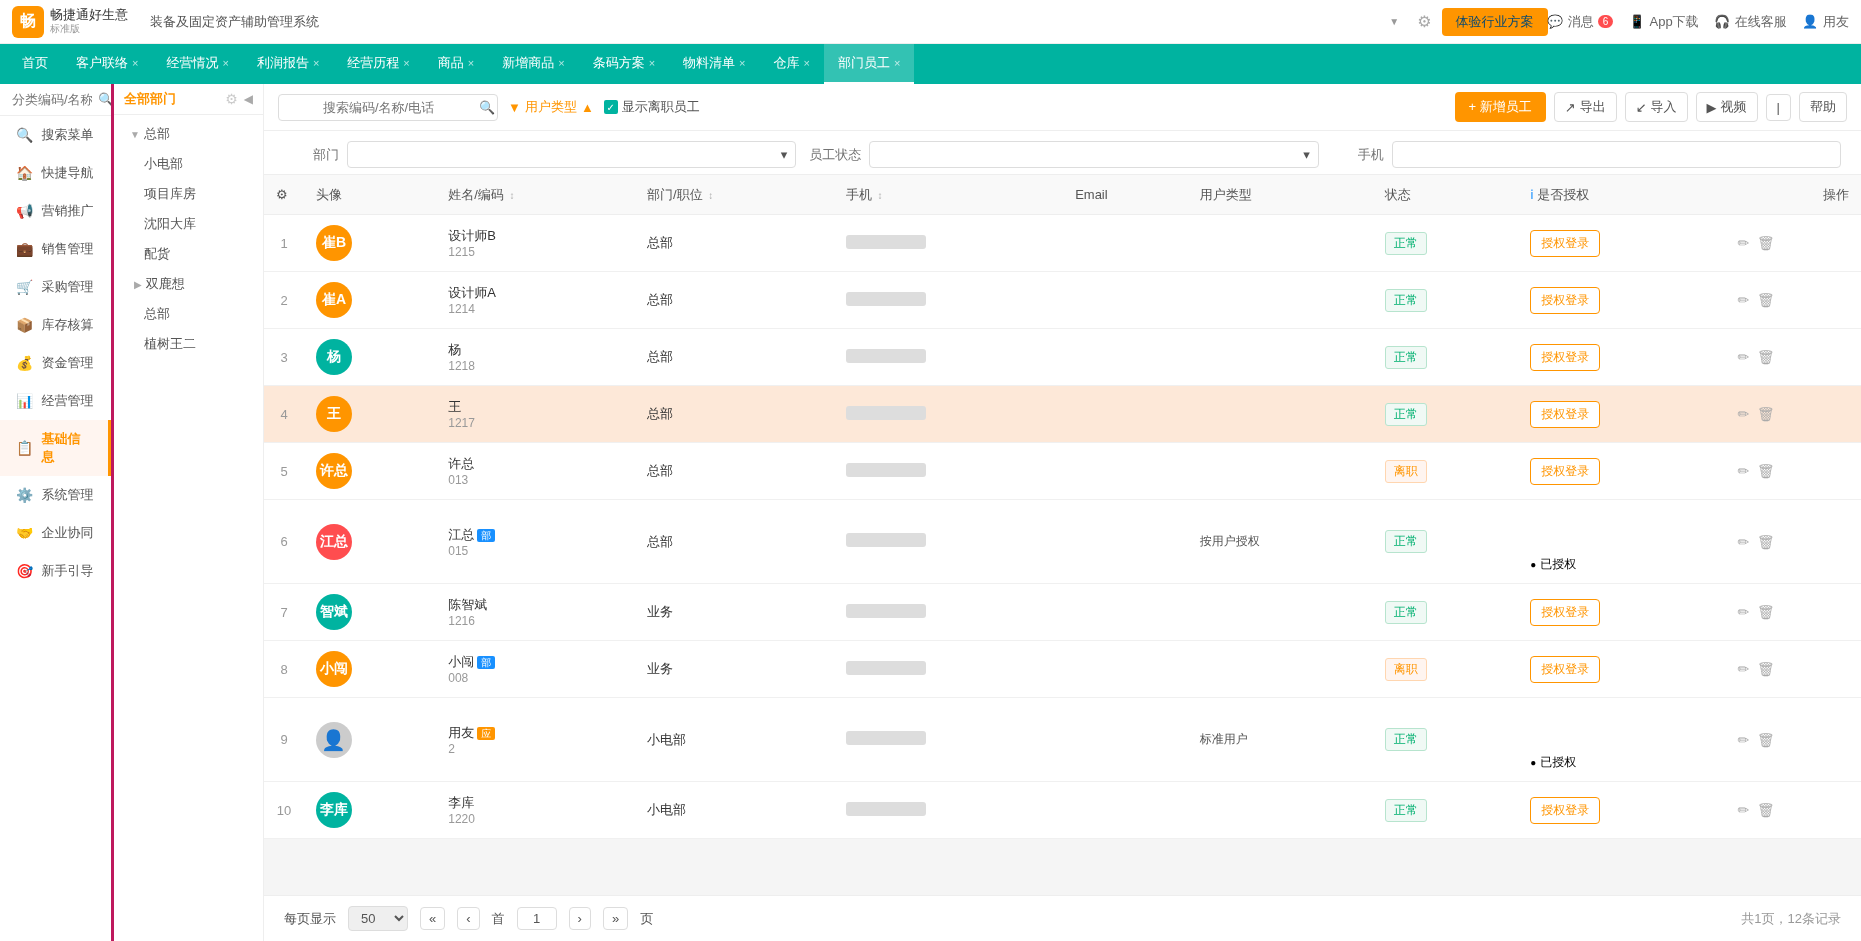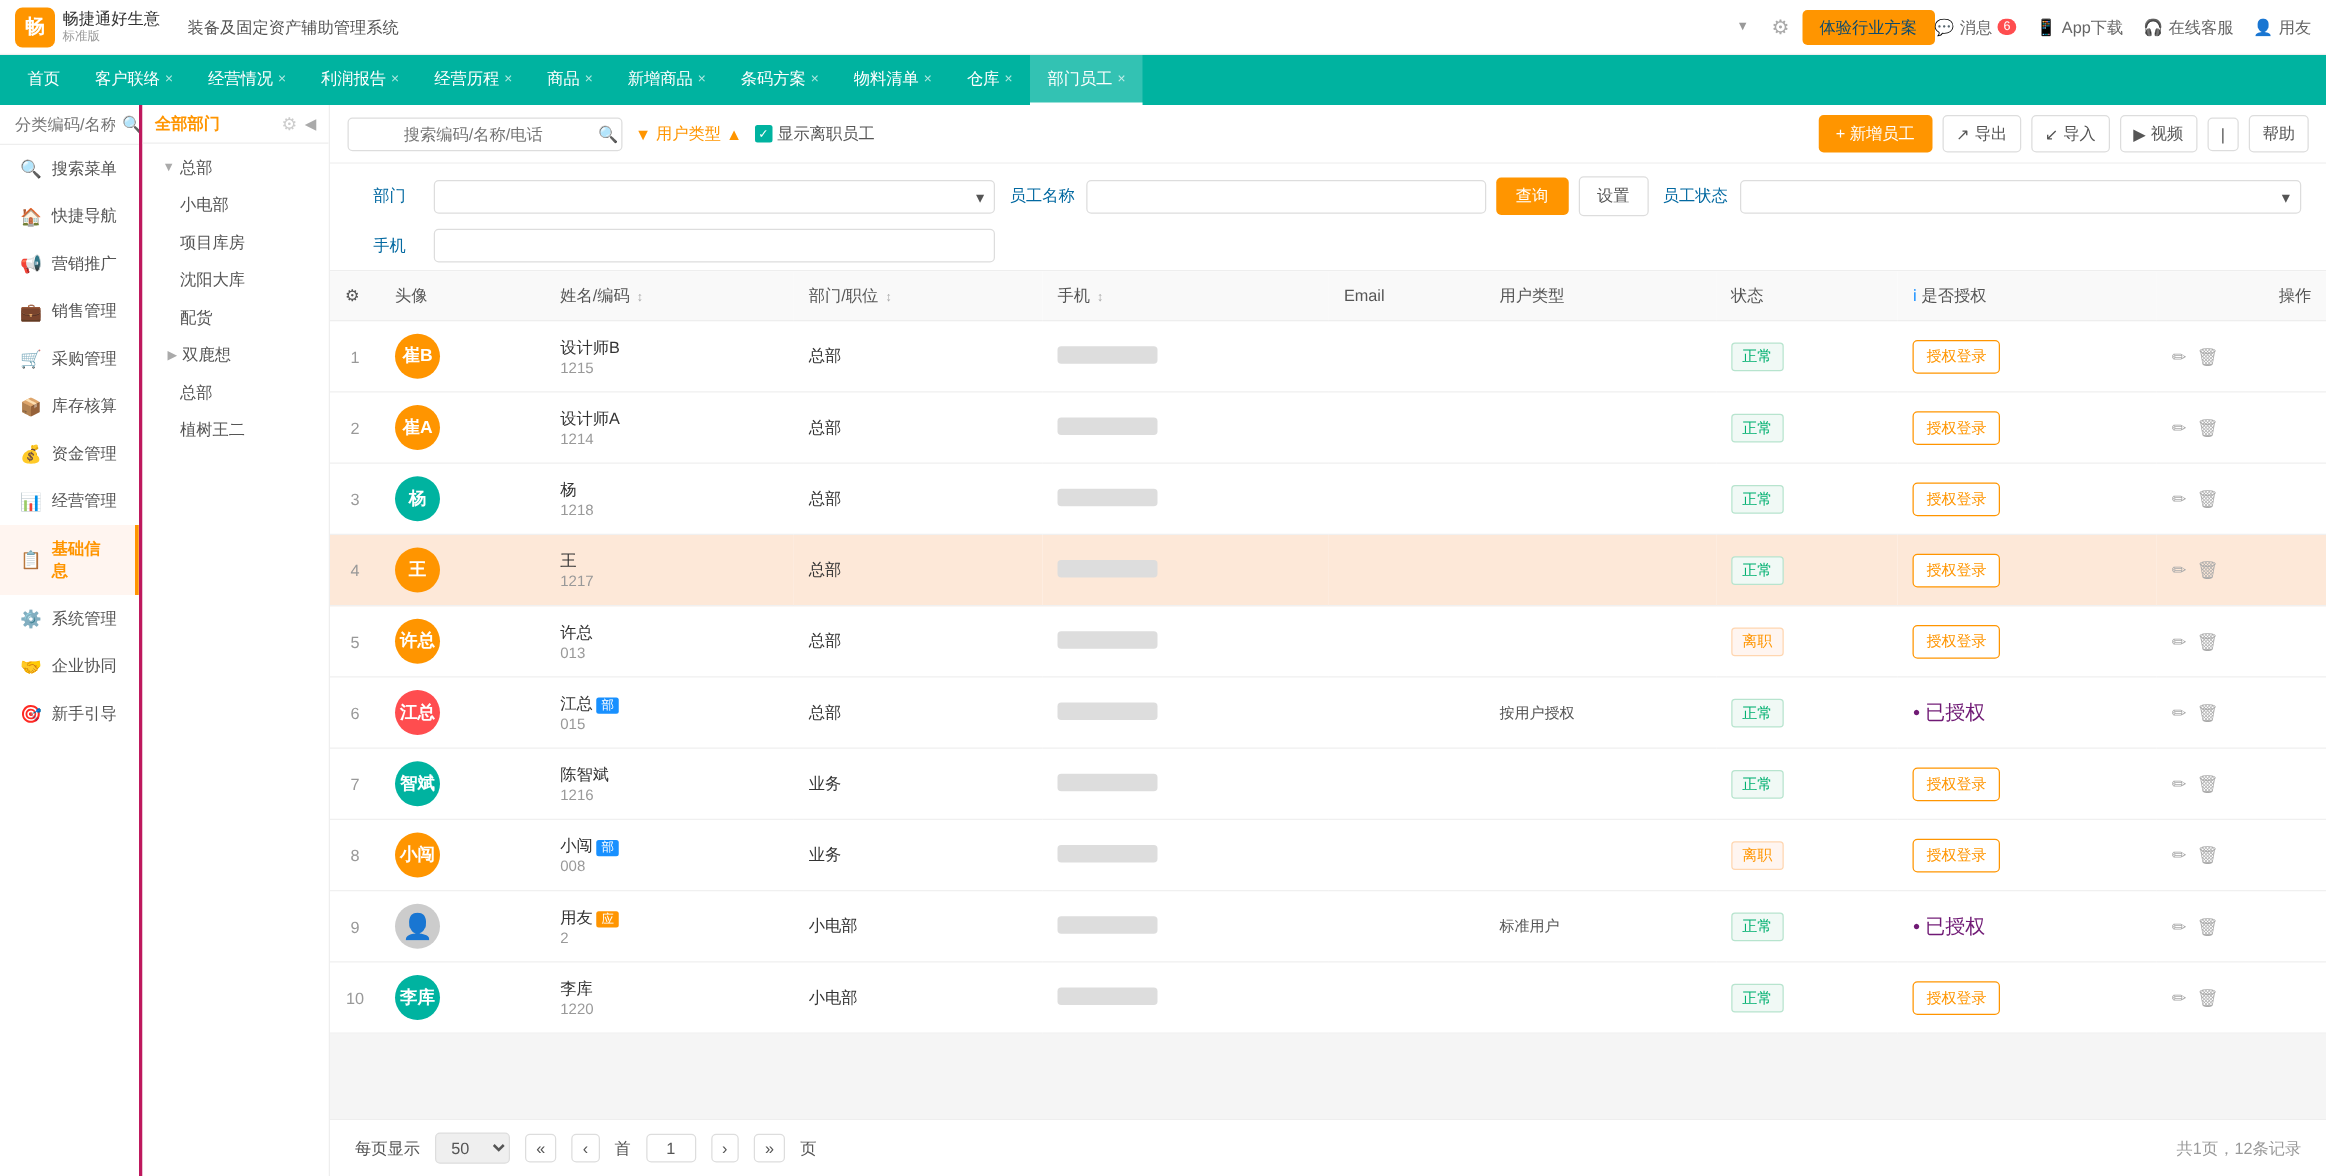--- a/index.html
+++ b/index.html
@@ -56,21 +56,21 @@
     .more-filter { color: #ff9500; cursor: pointer; display: flex; align-items: center; gap: 4px; font-size: 13px; }
     .show-resigned { display: flex; align-items: center; gap: 4px; color: #555; font-size: 13px; }
     .checkbox-checked { width: 14px; height: 14px; background: #00b3a0; border-radius: 2px; display: flex; align-items: center; justify-content: center; color: #fff; font-size: 10px; }
     .filter-right { margin-left: auto; display: flex; align-items: center; gap: 8px; }
     .btn-add { background: #ff9500; color: #fff; border: none; border-radius: 4px; padding: 6px 14px; cursor: pointer; font-size: 13px; display: flex; align-items: center; gap: 4px; }
     .btn-outline { border: 1px solid #ddd; background: #fff; border-radius: 4px; padding: 5px 10px; cursor: pointer; font-size: 13px; color: #555; display: flex; align-items: center; gap: 4px; }
 
     
     .adv-filter { background: #fff; padding: 10px 20px 6px; border-bottom: 1px solid #eee; display: grid; grid-template-columns: 1fr 1fr 1fr; gap: 10px; }
     .filter-row { display: flex; align-items: center; gap: 8px; }
-    .filter-label { color: #0369a1; font-size: 13px; min-width: 55px; text-align: center; }
+    .filter-label { color: #737373; font-size: 13px; min-width: 55px; text-align: right; }
     .filter-select { border: 1px solid #ddd; border-radius: 4px; padding: 5px 8px; font-size: 13px; color: #555; flex: 1; display: flex; align-items: center; justify-content: space-between; cursor: pointer; }
     .filter-text-input { border: 1px solid #ddd; border-radius: 4px; padding: 5px 8px; font-size: 13px; color: #555; flex: 1; }
     .filter-actions { display: flex; gap: 8px; justify-content: flex-end; align-items: center; grid-column: span 1; }
     .btn-query { background: #ff9500; color: #fff; border: none; border-radius: 4px; padding: 6px 16px; cursor: pointer; font-size: 13px; }
     .btn-set { border: 1px solid #ddd; background: #fff; border-radius: 4px; padding: 6px 14px; cursor: pointer; font-size: 13px; color: #555; }
 
     
     .table-wrap { flex: 1; overflow: auto; padding: 0 0 0 0; }
     table { width: 100%; border-collapse: collapse; background: #fff; }
     thead th { background: #f9f9f9; border-bottom: 1px solid #eee; padding: 10px 12px; text-align: left; font-size: 13px; color: #555; font-weight: normal; white-space: nowrap; }
@@ -78,21 +78,21 @@
     tbody tr.highlighted { background: #fde8d8; }
     tbody td { padding: 10px 12px; font-size: 13px; color: #333; vertical-align: middle; }
     .avatar { width: 36px; height: 36px; border-radius: 50%; display: flex; align-items: center; justify-content: center; color: #fff; font-size: 14px; font-weight: bold; }
     .name-code { display: flex; flex-direction: column; }
     .emp-name { font-size: 13px; color: #333; }
     .emp-code { font-size: 12px; color: #999; }
     .status-badge { display: inline-block; padding: 2px 8px; border-radius: 3px; font-size: 12px; }
     .status-normal { background: #f0f9f5; color: #00b070; border: 1px solid #b7e4ce; }
     .status-resigned { background: #fff5f0; color: #ff9500; border: 1px solid #ffd6b0; }
     .auth-btn { border: 1px solid #ff9500; color: #ff9500; background: #fff; border-radius: 4px; padding: 4px 10px; cursor: pointer; font-size: 12px; }
-    .authorized { display: flex; align-items: center; gap: 4px; color: #701a75; font-size: 16px; }
+    .authorized { display: flex; align-items: center; gap: 4px; color: #000000; font-size: 12px; margin-top: 46px; }
     .authorized::before { content: '●'; font-size: 10px; }
     .user-type { font-size: 12px; color: #555; }
     .op-icons { display: flex; gap: 8px; align-items: center; }
     .op-icon { color: #aaa; cursor: pointer; font-size: 14px; }
     .dept-badge { background: #1890ff; color: #fff; font-size: 10px; padding: 1px 4px; border-radius: 2px; margin-left: 3px; }
     .phone-blur { display: inline-block; width: 80px; height: 14px; background: #ddd; border-radius: 3px; }
 
     
     .pagination { background: #fff; border-top: 1px solid #eee; padding: 10px 20px; display: flex; align-items: center; gap: 12px; font-size: 13px; color: #555; }
     .page-select { border: 1px solid #ddd; border-radius: 4px; padding: 3px 8px; font-size: 13px; color: #555; }
@@ -289,28 +289,20 @@
         <button class="btn-outline">帮助</button>
       </div>
     </div>
 
     <div class="adv-filter">
       <div class="filter-row">
         <span class="filter-label">部门</span>
         <div class="filter-select">
           <span></span>
           <span>▾</span>
-        </div>
-      </div>
-      <div class="filter-row">
-        <span class="filter-label">员工名称</span>
-        <input class="filter-text-input" type="text" style="">
-        <div class="filter-actions">
-          <button class="btn-query">查询</button>
-          <button class="btn-set">设置</button>
         </div>
       </div>
       <div class="filter-row">
         <span class="filter-label">员工状态</span>
         <div class="filter-select">
           <span></span>
           <span>▾</span>
         </div>
       </div>
       <div class="filter-row">

